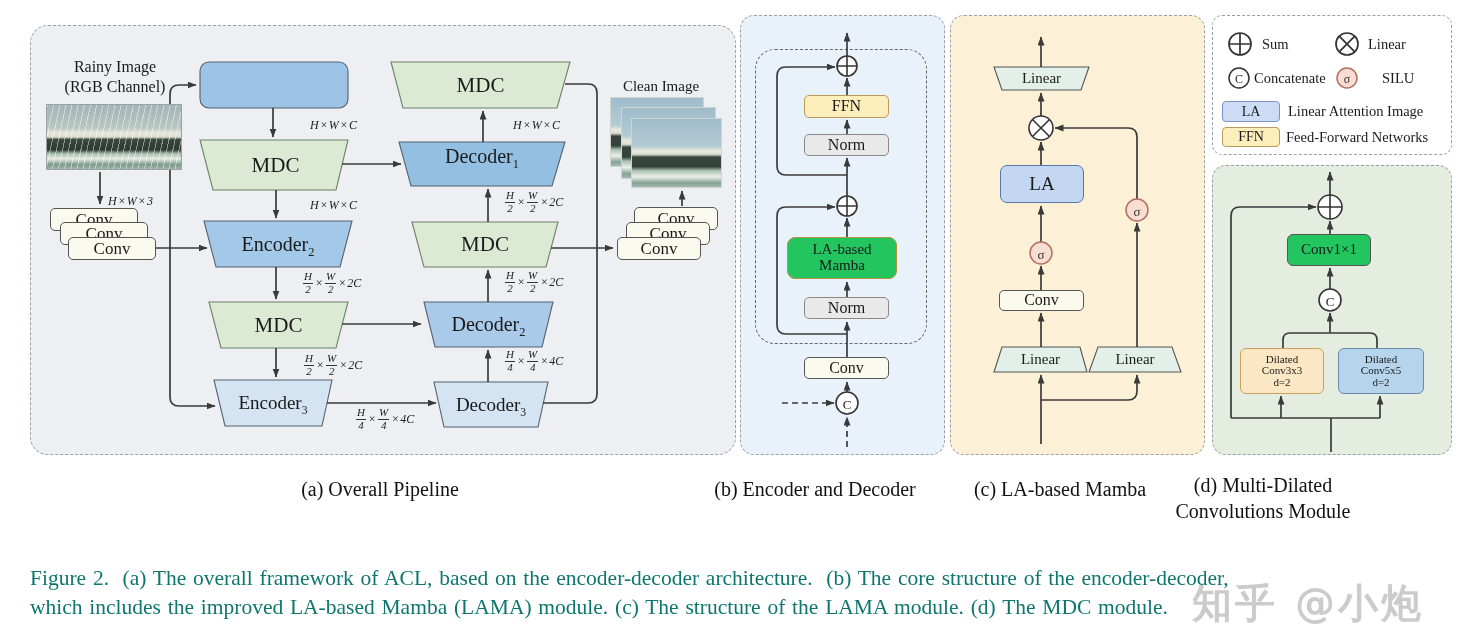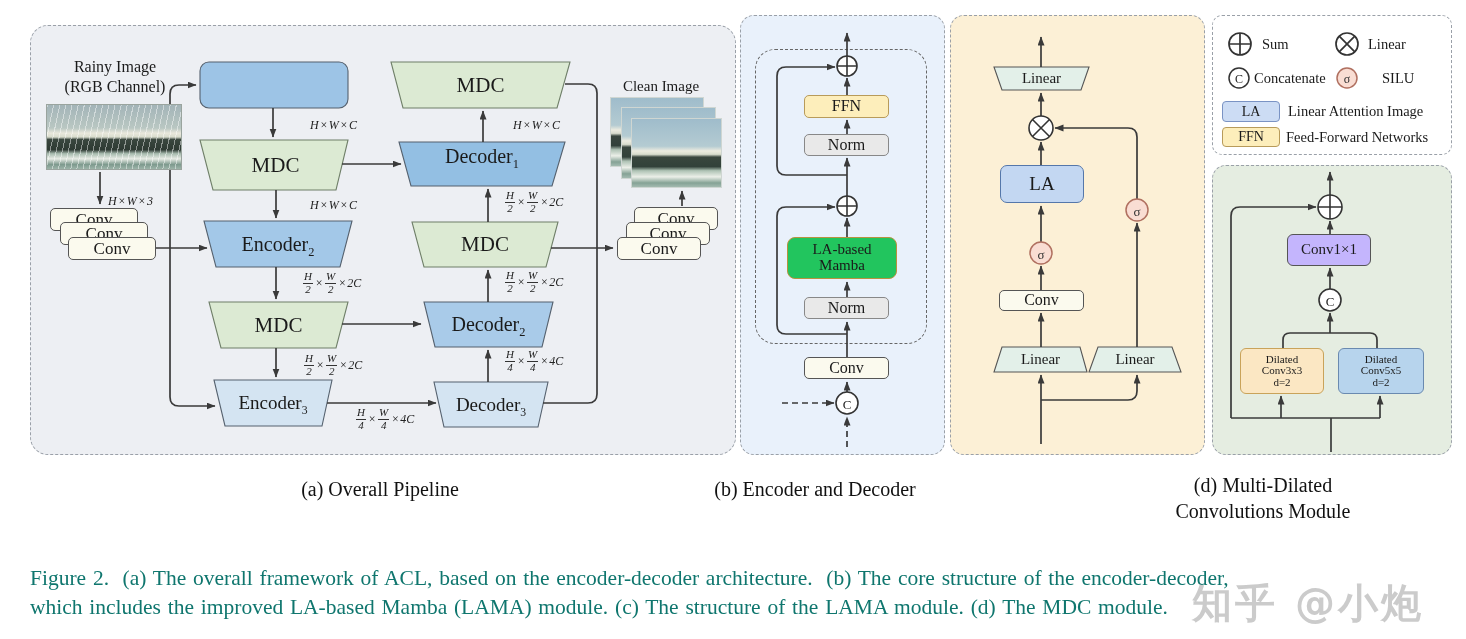--- a/index.html
+++ b/index.html
@@ -384,39 +384,40 @@
 
   <div class="legend-label" style="left:1262px;top:36px;height:16px;">Sum</div>
   <div class="legend-label" style="left:1368px;top:36px;height:16px;">Linear</div>
   <div class="legend-label" style="left:1254px;top:70px;height:16px;">Concatenate</div>
   <div class="legend-label" style="left:1382px;top:70px;height:16px;">SILU</div>
   <div class="chip" style="left:1222px;top:101px;width:58px;height:21px;background:#ccdcf4;border:1px solid #7a93c4;">LA</div>
   <div class="legend-label" style="left:1288px;top:103px;height:16px;">Linear Attention Image</div>
   <div class="chip" style="left:1222px;top:127px;width:58px;height:20px;background:#fdeebb;border:1px solid #b89b5a;">FFN</div>
   <div class="legend-label" style="left:1286px;top:129px;height:16px;">Feed-Forward Networks</div>
 
-  <div class="blk" style="left:1287px;top:234px;width:84px;height:32px;font-size:15px;background:#c4b5fd;
+  <div class="blk" style="left:1287px;top:234px;width:84px;height:32px;font-size:15px;background:#22c55e;
               border:1px solid #555;border-radius:6px;">
     <span>Conv1×1</span>
     </div>
   <div class="blk" style="left:1240px;top:348px;width:84px;height:46px;font-size:11px;background:#fbe7c3;
               border:1px solid #c9a35a;border-radius:6px;flex-direction:column;">
     <span>Dilated</span>
     <span>Conv3x3</span>
     <span>d=2</span>
     </div>
   <div class="blk" style="left:1338px;top:348px;width:86px;height:46px;font-size:11px;background:#b7d4ed;
               border:1px solid #6a8ab0;border-radius:6px;flex-direction:column;">
     <span>Dilated</span>
     <span>Conv5x5</span>
     <span>d=2</span>
     </div>
 
   <div class="subcap" style="left:230px;top:478px;width:300px;">(a) Overall Pipeline</div>
   <div class="subcap" style="left:700px;top:478px;width:230px;">(b) Encoder and Decoder</div>
+  <div class="subcap" style="left:945px;top:478px;width:230px;">(c) LA-based Mamba</div>
   <div class="subcap" style="left:1160px;top:474px;width:206px;">(d) Multi-Dilated</div>
   <div class="subcap" style="left:1160px;top:500px;width:206px;">Convolutions Module</div>
 
   <div class="figcap" style="left:30px;top:566px;width:1410px;">Figure 2.  (a) The overall framework of ACL, based on the encoder-decoder architecture.  (b) The core structure of the encoder-decoder,</div>
   <div class="figcap" style="left:30px;top:595px;width:1410px;">which includes the improved LA-based Mamba (LAMA) module. (c) The structure of the LAMA module. (d) The MDC module.</div>
 
   <div class="wm" style="left:1192px;top:560px;margin-top:16px;">知乎 @小炮</div>
 </div>
 
 </body></html>

